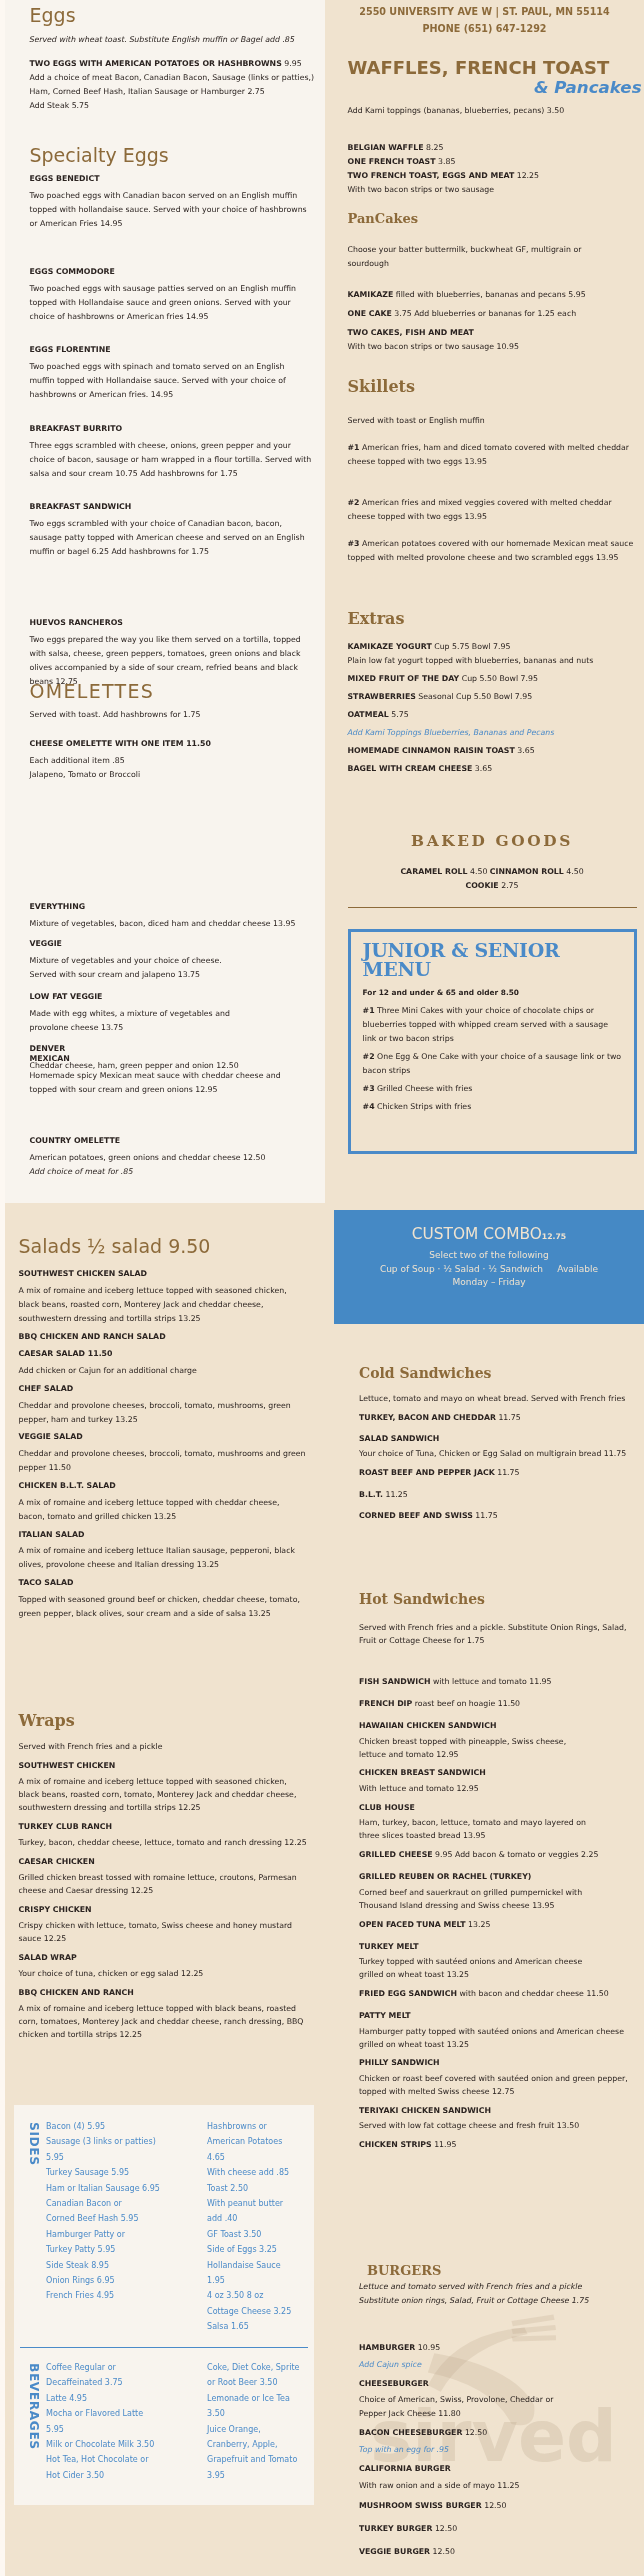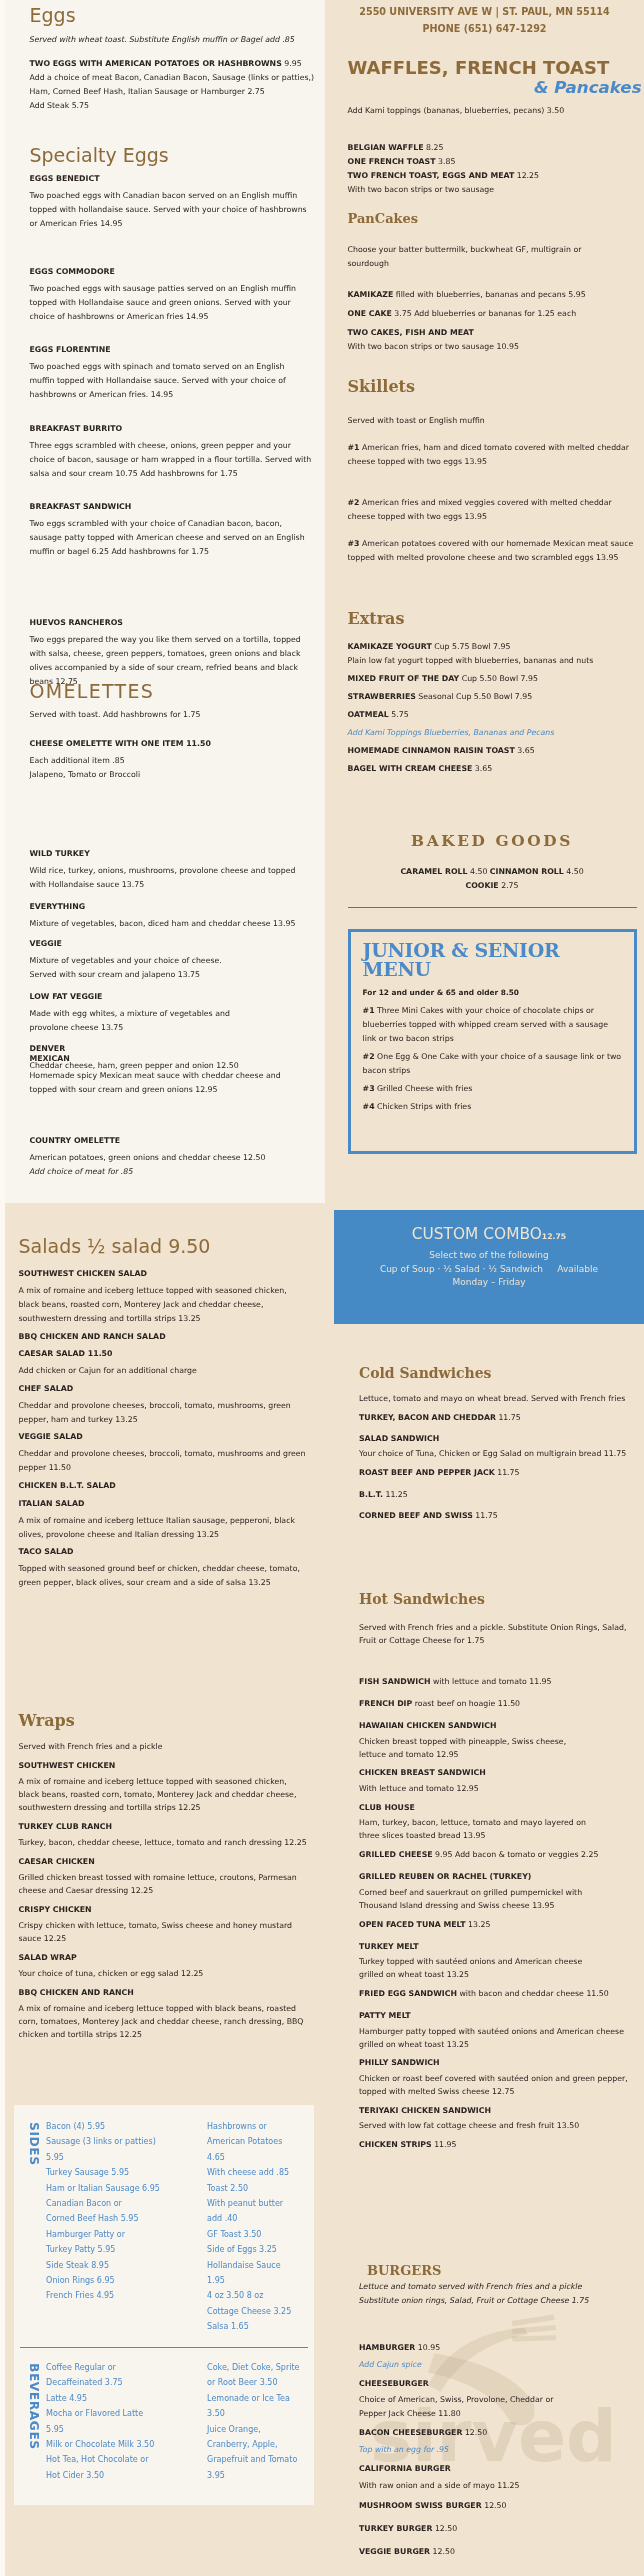--- a/index.html
+++ b/index.html
@@ -84,24 +84,20 @@
   </div>
 
   <div class="h-sans abs" style="top:680px;left:25px;font-size:19px;letter-spacing:1.3px;line-height:1.2;">OMELETTES</div>
   <div class="abs" style="top:708px;left:25px;">Served with toast. Add hashbrowns for 1.75</div>
 
   <div class="abs" style="top:737px;left:25px;width:283px;">
     <div class="b">CHEESE OMELETTE WITH ONE ITEM 11.50</div>
     <div style="margin-top:2.6px">Each additional item .85</div>
     <div>Jalapeno, Tomato or Broccoli</div>
   </div>
-  <div class="abs" style="top:847px;left:25px;width:270px;">
-    <div class="b">WILD TURKEY</div>
-    <div style="margin-top:2.6px">Wild rice, turkey, onions, mushrooms, provolone cheese and topped with Hollandaise sauce 13.75</div>
-  </div>
   <div class="abs" style="top:900px;left:25px;width:286px;">
     <div class="b">EVERYTHING</div>
     <div style="margin-top:2.6px">Mixture of vegetables, bacon, diced ham and cheddar cheese 13.95</div>
   </div>
   <div class="abs" style="top:937px;left:25px;width:212px;">
     <div class="b">VEGGIE</div>
     <div style="margin-top:2.6px">Mixture of vegetables and your choice of cheese. Served with sour cream and jalapeno 13.75</div>
   </div>
   <div class="abs" style="top:990px;left:25px;width:225px;">
     <div class="b">LOW FAT VEGGIE</div>
@@ -199,20 +195,21 @@
     <div class="b">SOUTHWEST CHICKEN SALAD</div>
     <div style="margin-top:2.6px;line-height:14px">A mix of romaine and iceberg lettuce topped with seasoned chicken, black beans, roasted corn, Monterey Jack and cheddar cheese, southwestern dressing and tortilla strips 13.25</div>
     <div class="b" style="margin-top:3.9px">BBQ CHICKEN AND RANCH SALAD</div>
     <div class="b" style="margin-top:3.9px">CAESAR SALAD 11.50</div>
     <div style="margin-top:2.6px;line-height:14px">Add chicken or Cajun for an additional charge</div>
     <div class="b" style="margin-top:3.9px">CHEF SALAD</div>
     <div style="margin-top:2.6px;line-height:14px">Cheddar and provolone cheeses, broccoli, tomato, mushrooms, green pepper, ham and turkey 13.25</div>
     <div class="b" style="margin-top:3.9px">VEGGIE SALAD</div>
     <div style="margin-top:2.6px;line-height:14px">Cheddar and provolone cheeses, broccoli, tomato, mushrooms and green pepper 11.50</div>
     <div class="b" style="margin-top:3.9px">CHICKEN B.L.T. SALAD</div>
+    <div style="margin-top:2.6px;line-height:14px">A mix of romaine and iceberg lettuce topped with cheddar cheese, bacon, tomato and grilled chicken 13.25</div>
     <div class="b" style="margin-top:3.9px">ITALIAN SALAD</div>
     <div style="margin-top:2.6px;line-height:14px">A mix of romaine and iceberg lettuce Italian sausage, pepperoni, black olives, provolone cheese and Italian dressing 13.25</div>
     <div class="b" style="margin-top:3.9px">TACO SALAD</div>
     <div style="margin-top:2.6px;line-height:14px">Topped with seasoned ground beef or chicken, cheddar cheese, tomato, green pepper, black olives, sour cream and a side of salsa 13.25</div>
   </div>
 
   <div class="abs h-serif" style="top:508px;left:14px;font-size:16px;line-height:1.2;">Wraps</div>
   <div class="abs" style="top:537px;left:14px;width:291px;line-height:13px;">
     <div>Served with French fries and a pickle</div>
     <div class="b" style="margin-top:6.4px">SOUTHWEST CHICKEN</div>

